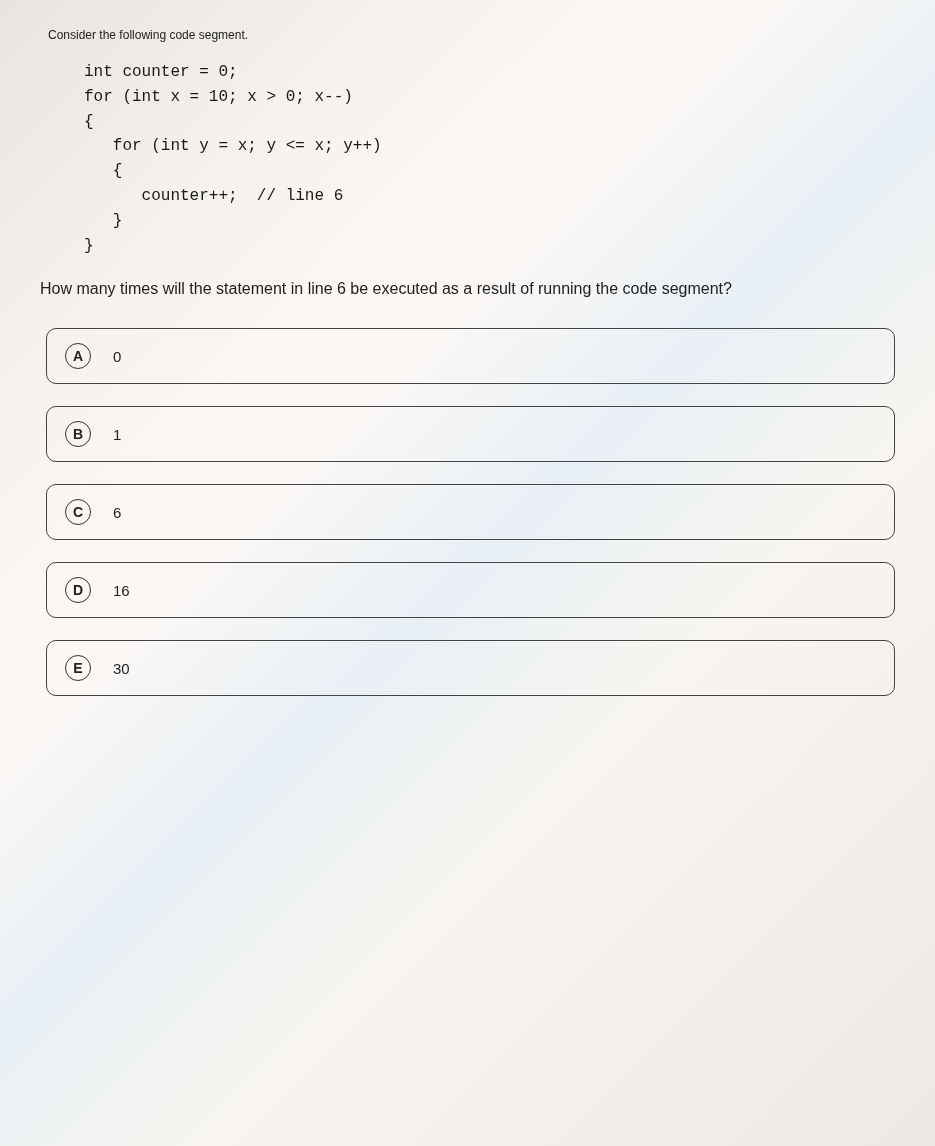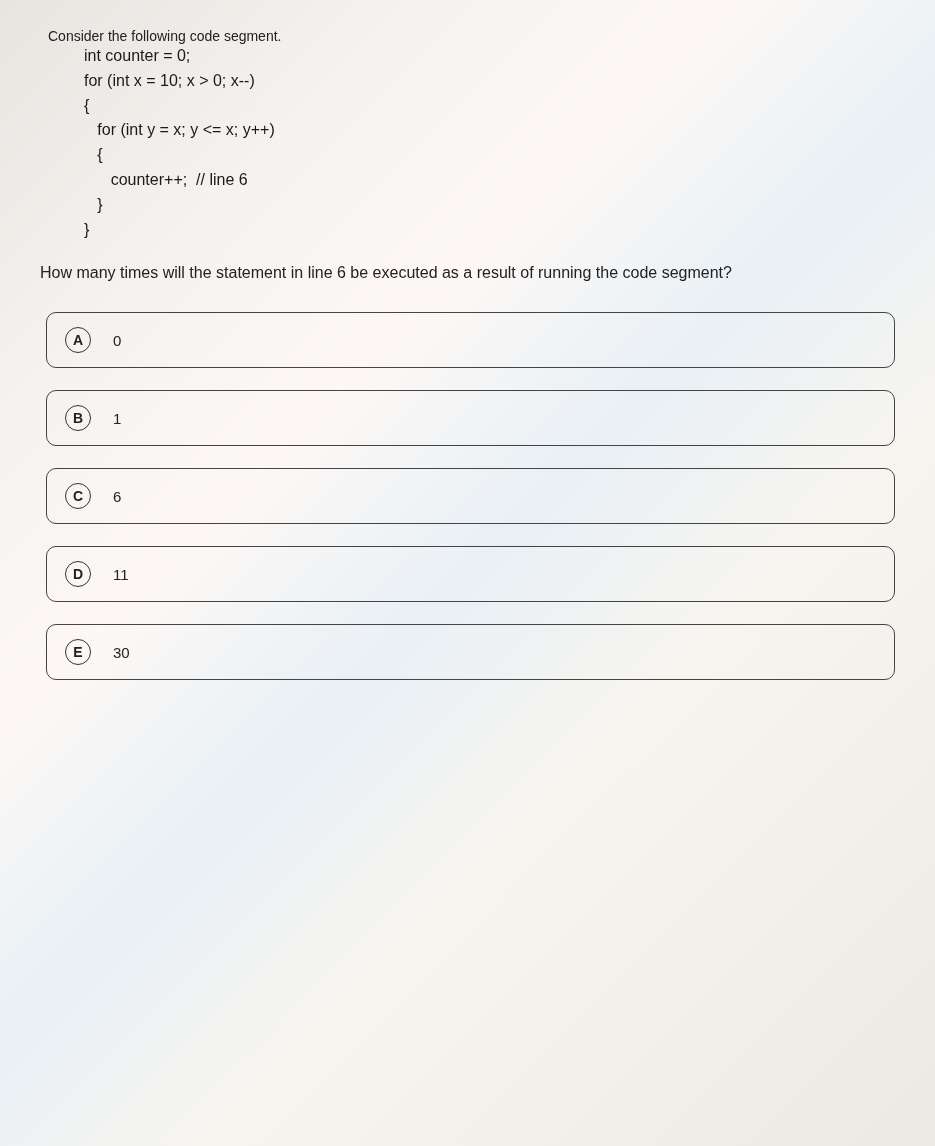--- a/index.html
+++ b/index.html
@@ -4,25 +4,25 @@
 <style>
   * { box-sizing: border-box; margin: 0; padding: 0; }
   html, body { width: 935px; height: 1146px; }
   body {
     font-family: Arial, Helvetica, sans-serif;
     background: linear-gradient(135deg, #e8e4e0 0%, #f5f2ef 20%, #fdf8f5 35%, #e8f0f5 50%, #f8f5f0 65%, #ece8e4 100%);
     padding: 28px 40px 40px 48px;
     color: #222;
   }
   .prompt {
-    font-size: 14px;
-    margin-bottom: 0;
+    font-size: 12px;
+    margin-bottom: 18px;
   }
   .code-block {
-    font-family: Liberation Sans, sans-serif;
+    font-family: Liberation Mono, monospace;
     font-size: 16px;
     line-height: 1.55;
     white-space: pre;
     margin-left: 36px;
     margin-bottom: 22px;
     color: #1a1a1a;
   }
   .question {
     font-size: 16px;
     margin-bottom: 30px;
@@ -85,19 +85,19 @@
   <div class="option">
     <div class="option-letter">B</div>
     <div class="option-text">1</div>
   </div>
   <div class="option">
     <div class="option-letter">C</div>
     <div class="option-text">6</div>
   </div>
   <div class="option">
     <div class="option-letter">D</div>
-    <div class="option-text">11</div>
+    <div class="option-text">16</div>
   </div>
   <div class="option">
     <div class="option-letter">E</div>
     <div class="option-text">30</div>
   </div>
 </div>
 
 </body></html>

